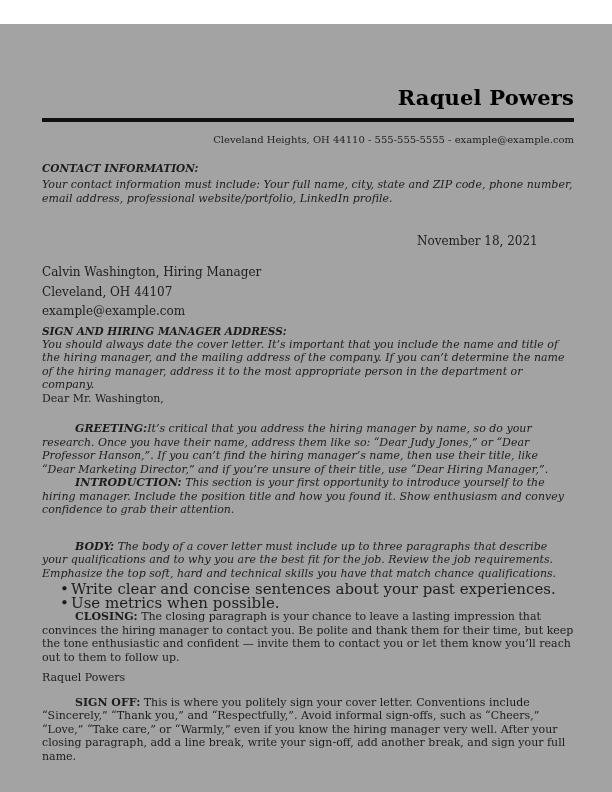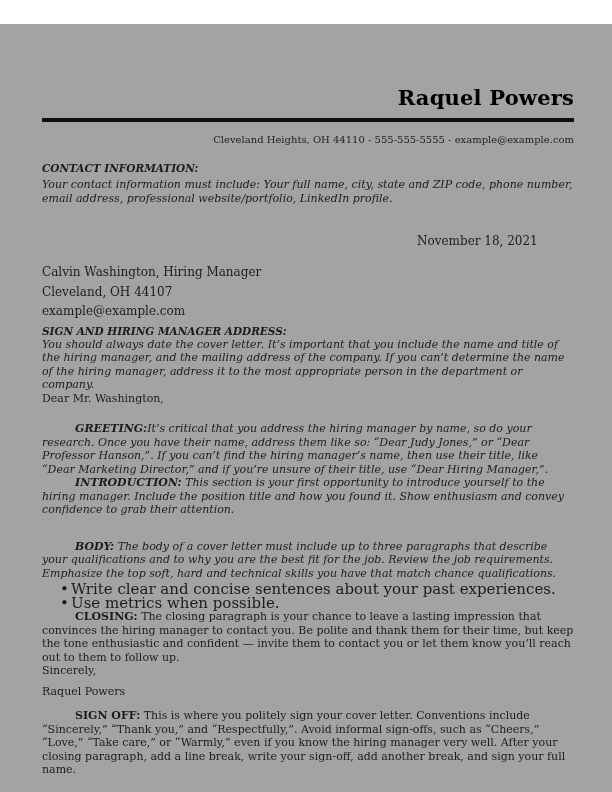--- a/index.html
+++ b/index.html
@@ -107,19 +107,18 @@
   <p class="it"><span class="lbl">INTRODUCTION:</span><span> This section is your first opportunity to introduce yourself to the hiring manager. Include the position title and how you found it. Show enthusiasm and convey confidence to grab their attention.</span></p>
 
   <p class="it para-gap-lg"><span class="lbl">BODY:</span><span> The body of a cover letter must include up to three paragraphs that describe your qualifications and to why you are the best fit for the job. Review the job requirements. Emphasize the top soft, hard and technical skills you have that match chance qualifications.</span></p>
 
   <ul class="bullets">
     <li>Write clear and concise sentences about your past experiences.</li>
     <li>Use metrics when possible.</li>
   </ul>
 
   <p><span class="lbl">CLOSING:</span><span> The closing paragraph is your chance to leave a lasting impression that convinces the hiring manager to contact you. Be polite and thank them for their time, but keep the tone enthusiastic and confident — invite them to contact you or let them know you’ll reach out to them to follow up.</span></p>
-  <p>Sincerely,</p>
 
   <p class="signature">Raquel Powers</p>
 
   <p class="signoff"><span class="lbl">SIGN OFF:</span><span> This is where you politely sign your cover letter. Conventions include “Sincerely,” “Thank you,” and “Respectfully,”. Avoid informal sign-offs, such as “Cheers,” “Love,” “Take care,” or “Warmly,” even if you know the hiring manager very well. After your closing paragraph, add a line break, write your sign-off, add another break, and sign your full name.</span></p>
 
 </div>
 
 </body></html>

